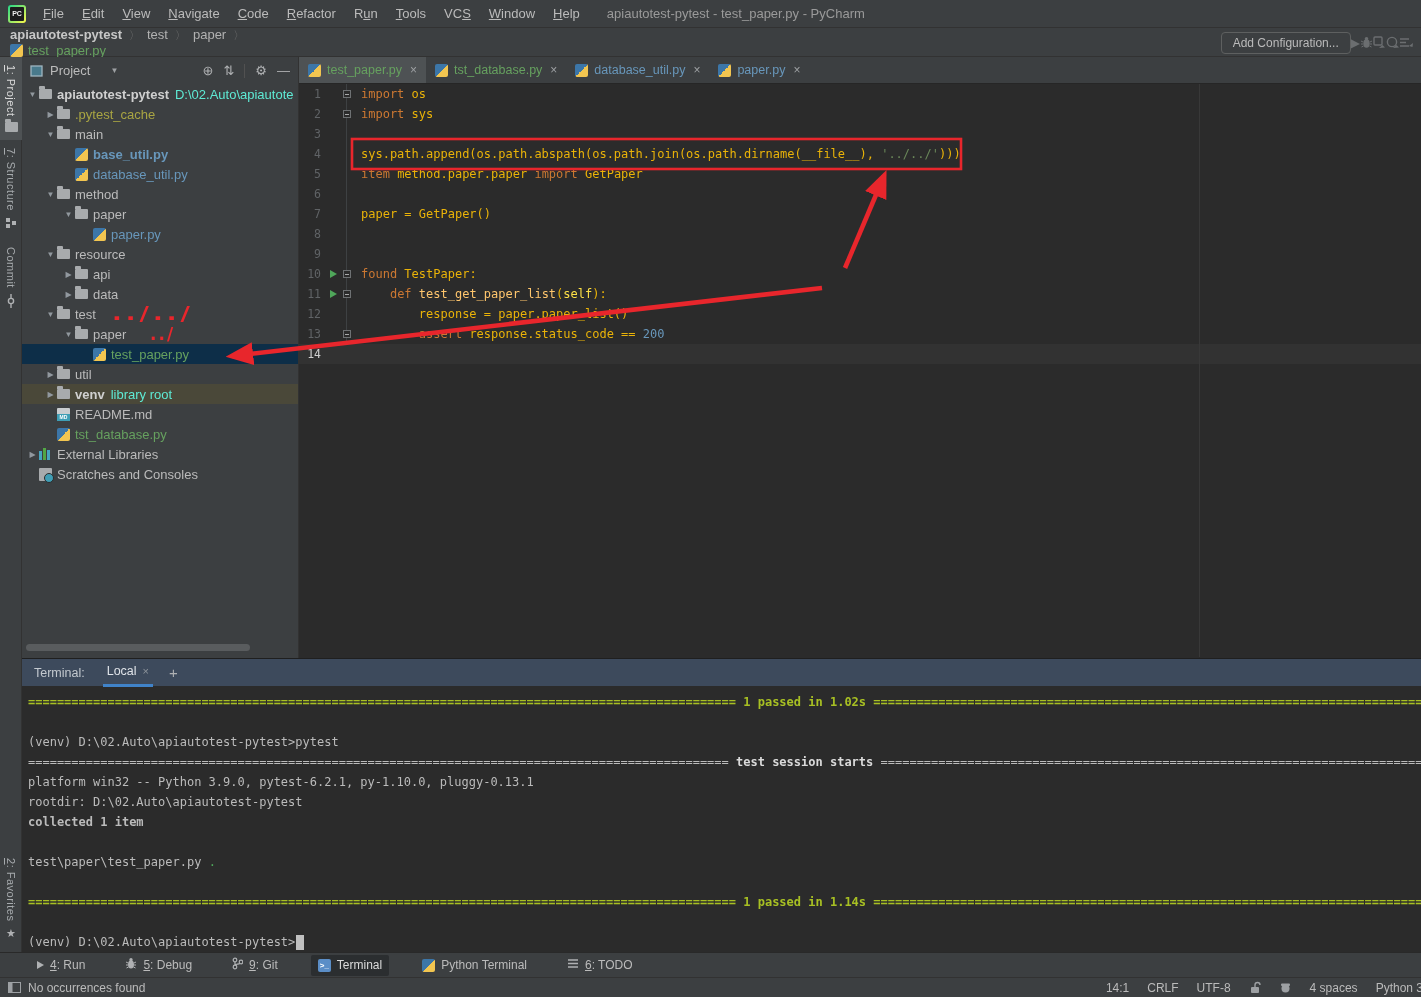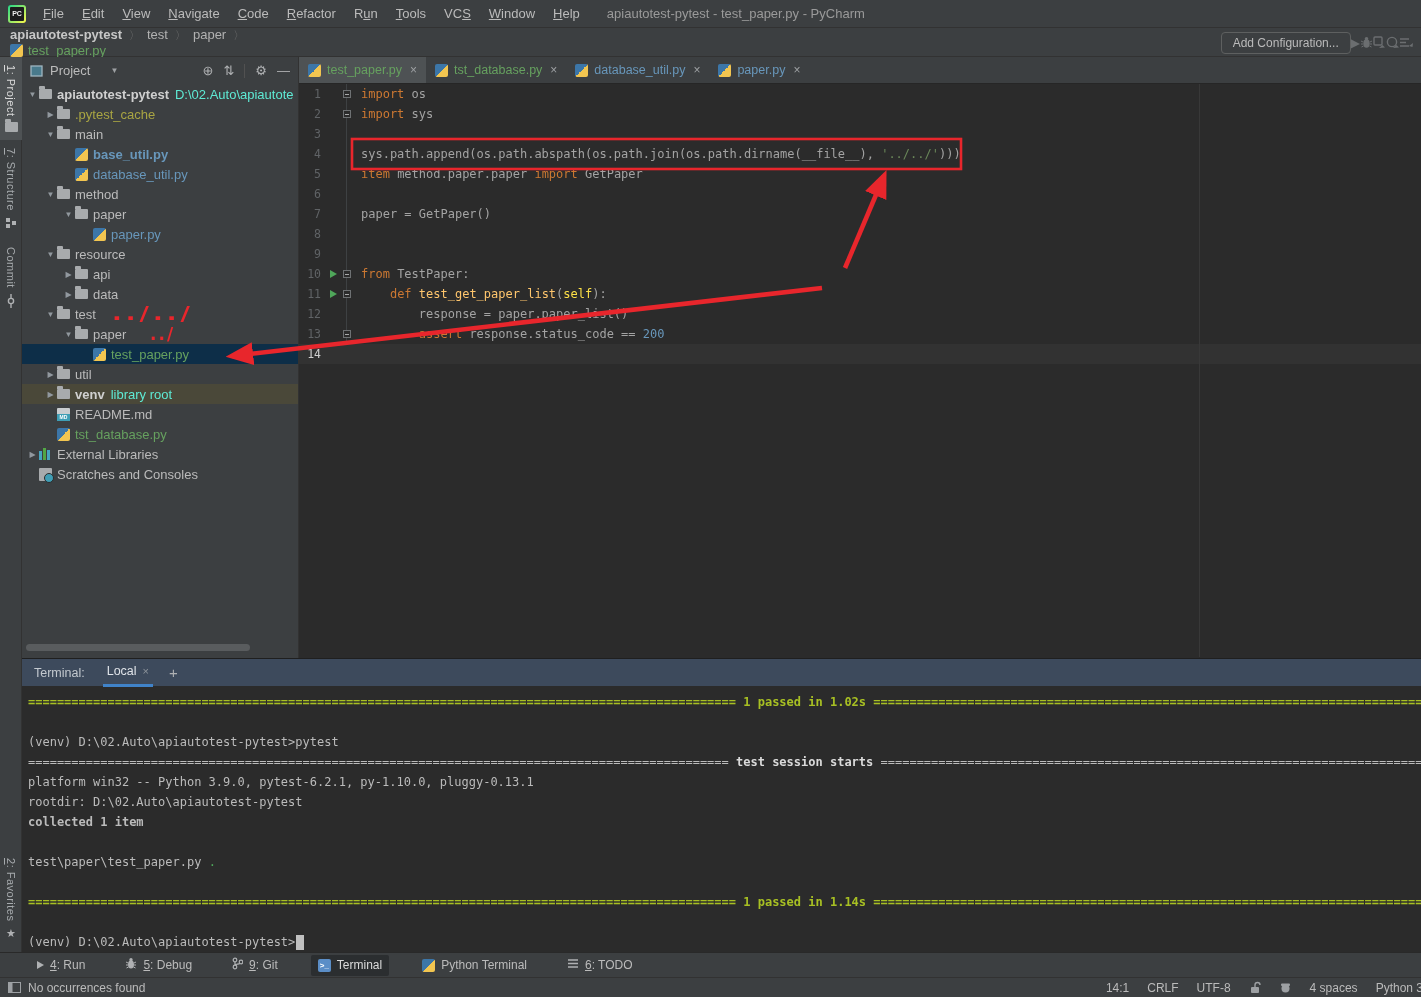--- a/index.html
+++ b/index.html
@@ -75,21 +75,21 @@
   .cl{height:20px;display:flex;align-items:center;position:relative;}
   .ln{width:28px;text-align:right;padding-right:6px;color:#606366;flex:none;font-size:11.5px;}
   .ln.cur{color:#cfcfcf;}
   .gplay{width:13px;flex:none;display:flex;justify-content:center;}
   .gplay i{width:0;height:0;border-left:7px solid #4fa65a;border-top:4px solid transparent;border-bottom:4px solid transparent;}
   .gfold{width:13px;flex:none;display:flex;justify-content:center;}
   .gfold i{width:8px;height:8px;border:1px solid #6e7173;background:#2b2b2b;position:relative;}
   .gfold i:after{content:"";position:absolute;left:1px;top:3px;width:4px;height:1px;background:#a9aaab;}
   .codetxt{padding-left:8px;white-space:pre;}
   .tk-kw{color:#CC7832;} .tk-str{color:#6A8759;} .tk-num{color:#6897BB;}
-  .tk-fn{color:#FFC66D;} .tk-self{color:#fde047;} .tk-d{color:#a3a3a3;}
+  .tk-fn{color:#FFC66D;} .tk-self{color:#fde047;} .tk-d{color:#eab308;}
   
   .terminal{position:absolute;left:22px;top:658px;width:1399px;height:294px;background:#2B2B2B;}
   .term-header{height:28px;background:#3d4a5c;display:flex;align-items:center;padding-left:12px;
                font-size:12.5px;border-top:1px solid #1f1f1f;}
   .term-label{color:#c3c9cf;}
   .term-tab{height:28px;display:flex;align-items:center;gap:6px;margin-left:18px;padding:0 4px;
             border-bottom:3px solid #4083c9;color:#dfe3e8;}
   .term-tab .x{color:#8d949b;font-size:11px;}
   .term-plus{margin-left:16px;color:#afb1b3;font-size:15px;}
   .term-body{padding:6px 0 0 6px;font-family:"DejaVu Sans Mono","Liberation Mono",monospace;
@@ -407,21 +407,21 @@
           <span class="codetxt"></span>
         </div>
         <div class="cl">
           <span class="ln">10</span>
           <span class="gplay">
             <i></i>
           </span>
           <span class="gfold">
             <i></i>
           </span>
-          <span class="codetxt"><span class="tk-kw">from </span><span class="tk-d">TestPaper:</span></span>
+          <span class="codetxt"><span class="tk-kw">found </span><span class="tk-d">TestPaper:</span></span>
         </div>
         <div class="cl">
           <span class="ln">11</span>
           <span class="gplay">
             <i></i>
           </span>
           <span class="gfold">
             <i></i>
           </span>
           <span class="codetxt"><span class="tk-d">    </span><span class="tk-kw">def </span><span class="tk-fn">test_get_paper_list</span><span class="tk-d">(</span><span class="tk-self">self</span><span class="tk-d">):</span></span>

